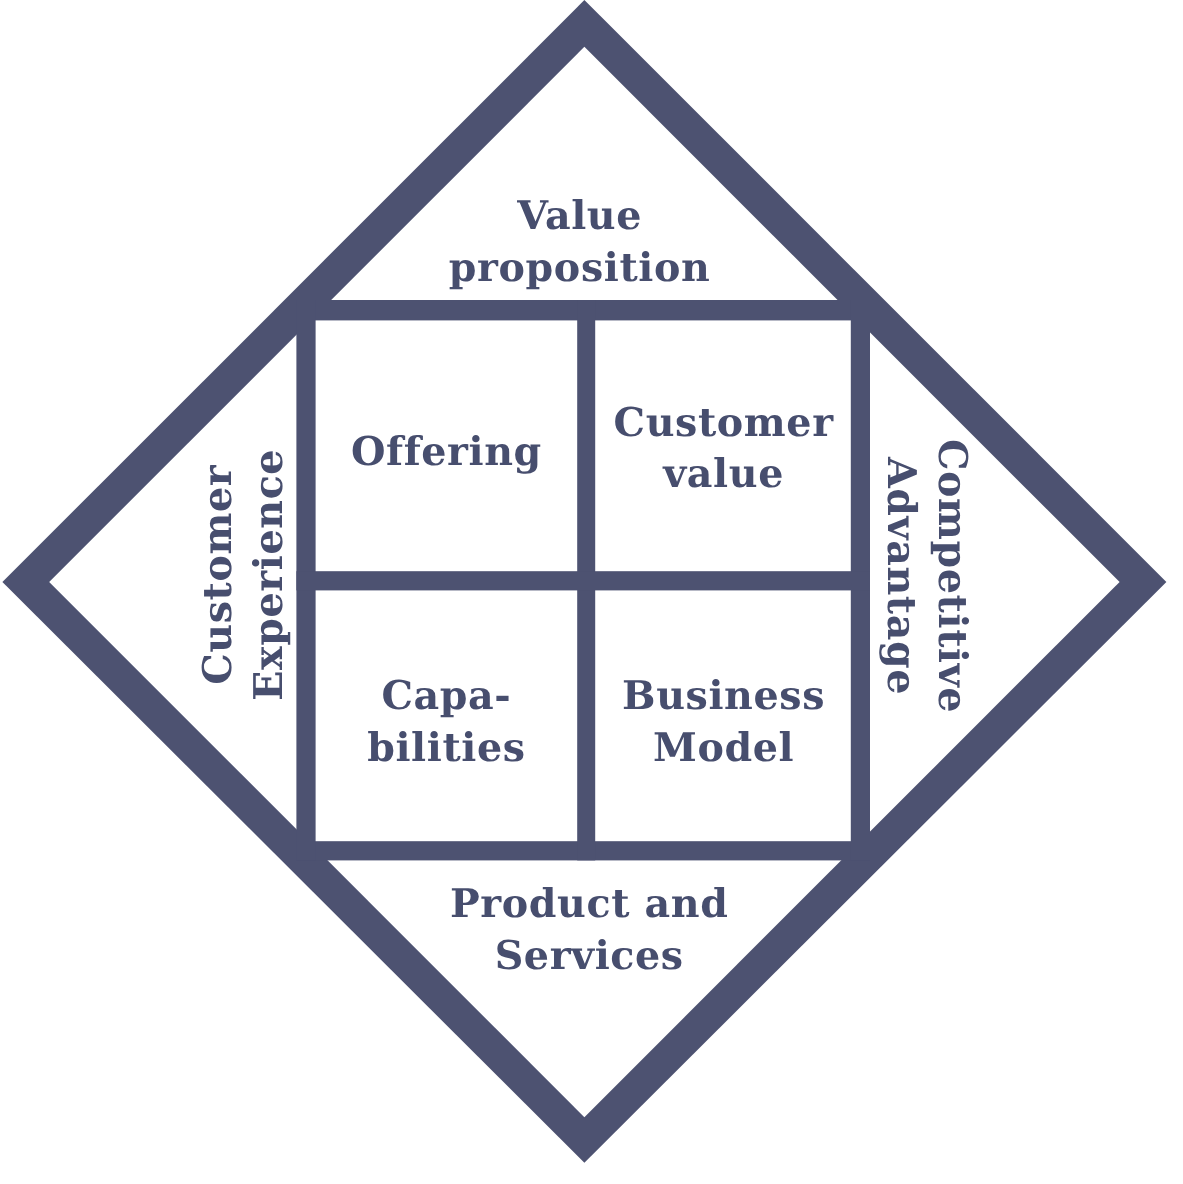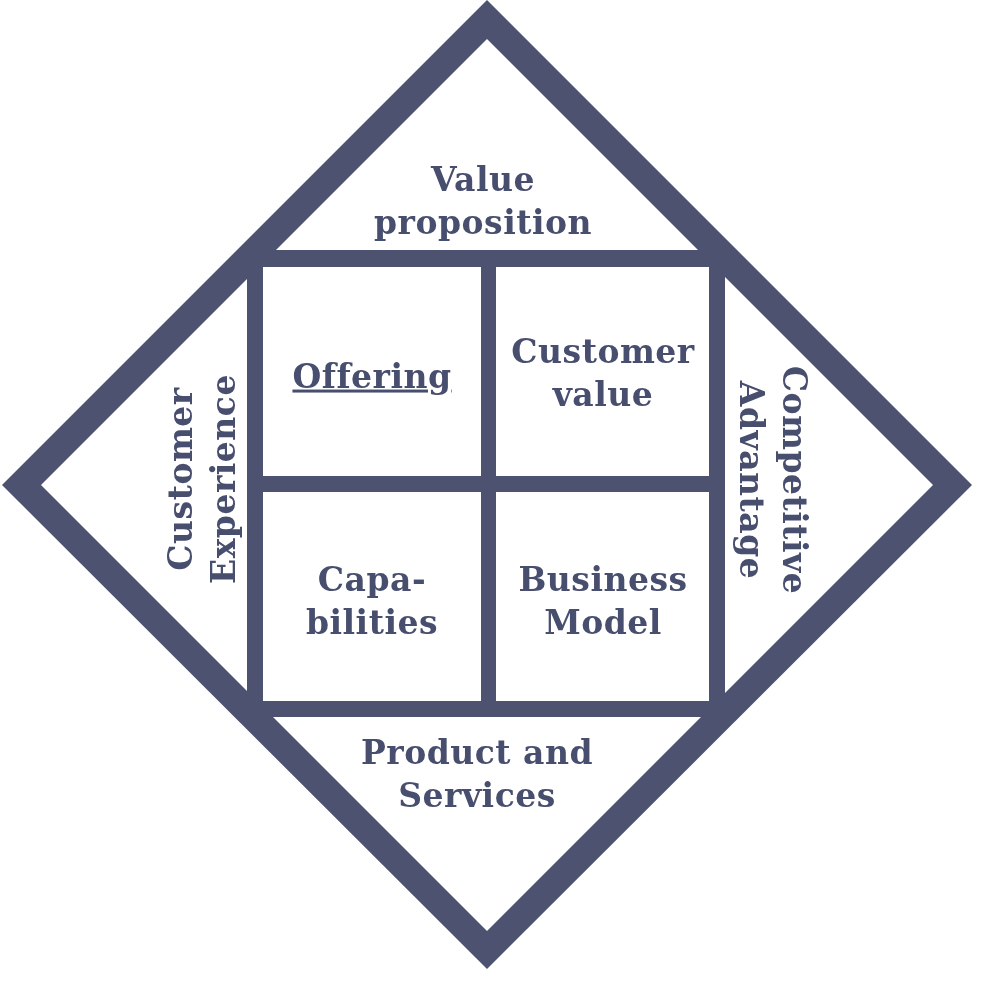--- a/index.html
+++ b/index.html
@@ -25,24 +25,24 @@
     font-weight:700;
     font-size:33px;
     line-height:1.3;
     text-align:center;
     white-space:pre-line;
     letter-spacing:0.5px;
   }
   .label.rot-ccw{transform:translate(-50%,-50%) rotate(-90deg);}
   .label.rot-cw{transform:translate(-50%,-50%) rotate(90deg);}
   .pos-top{left:483px;top:202px;}
-  .pos-bottom{left:477px;top:775px;}
+  .pos-bottom{left:491px;top:775px;}
   .pos-left{left:203px;top:479px;}
   .pos-right{left:772px;top:480px;}
-  .pos-cell-tl{left:372px;top:377px;text-decoration:underline;}
+  .pos-cell-tl{left:372px;top:377px;}
   .pos-cell-tr{left:603px;top:374px;}
   .pos-cell-bl{left:372px;top:602px;}
   .pos-cell-br{left:603px;top:602px;}
 </style>
 </head>
 <body>
 
 <div class="stage">
 
   <svg viewBox="0 0 986 987" aria-hidden="true">

